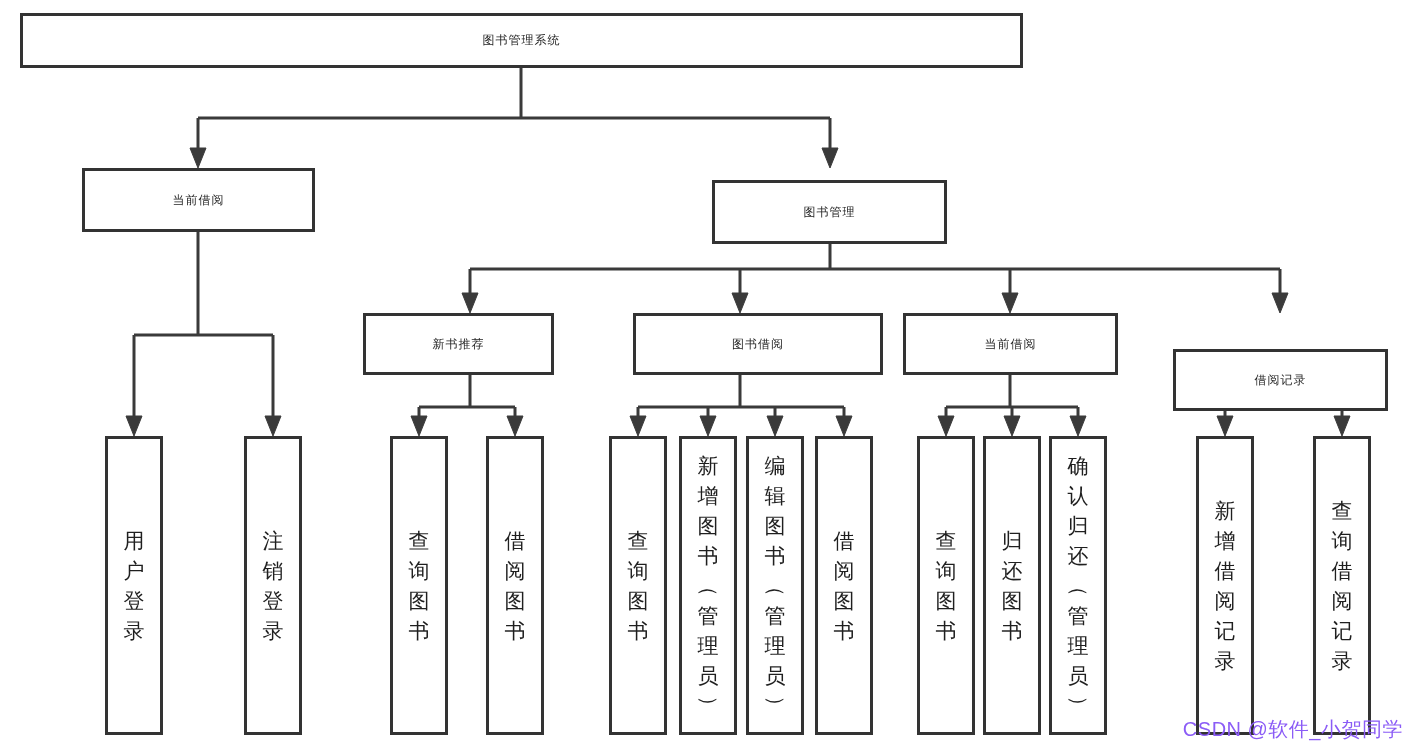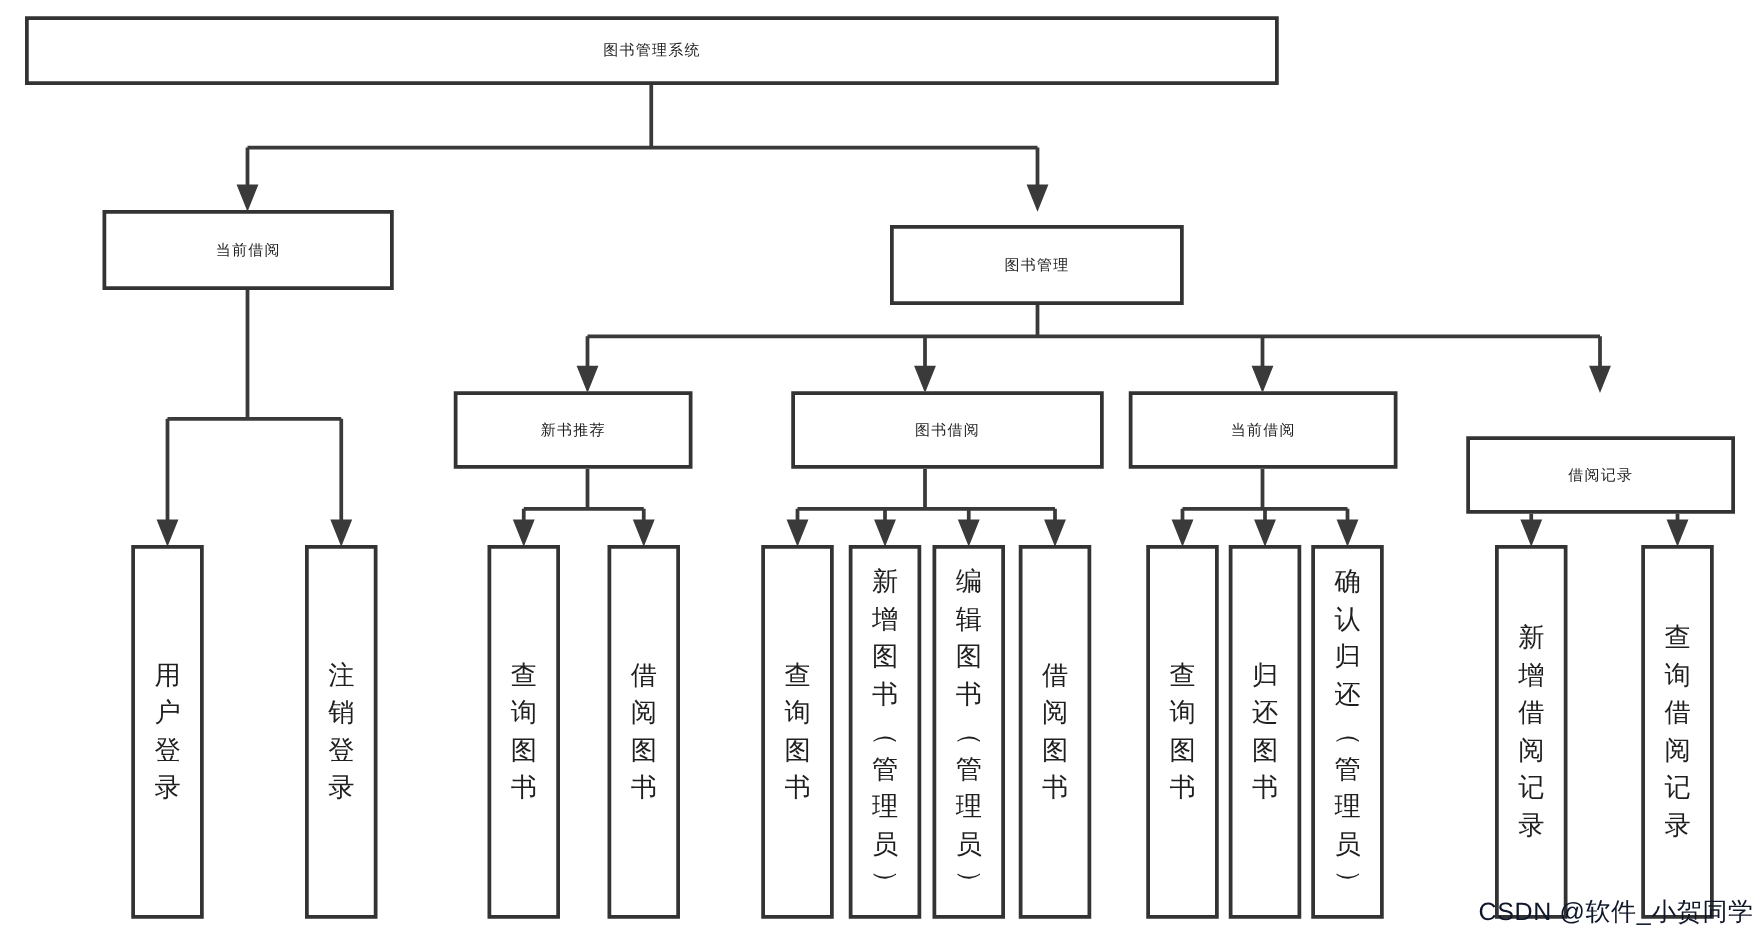--- a/index.html
+++ b/index.html
@@ -54,21 +54,21 @@
     line-height: 30px;
     height: 30px;
     color: #1f1f1f;
   }
   .vchar.rot { transform: rotate(90deg); }
   #watermark {
     position: absolute;
     right: 2px;
     bottom: 4px;
     font-size: 20px;
-    color: #0f172a;
+    color: #8b5cf6;
     letter-spacing: 0.5px;
     white-space: nowrap;
   }
 </style>
 </head>
 <body>
 
 <div id="stage">
 
   <svg id="connectors" viewBox="0 0 1405 747" xmlns="http://www.w3.org/2000/svg">

